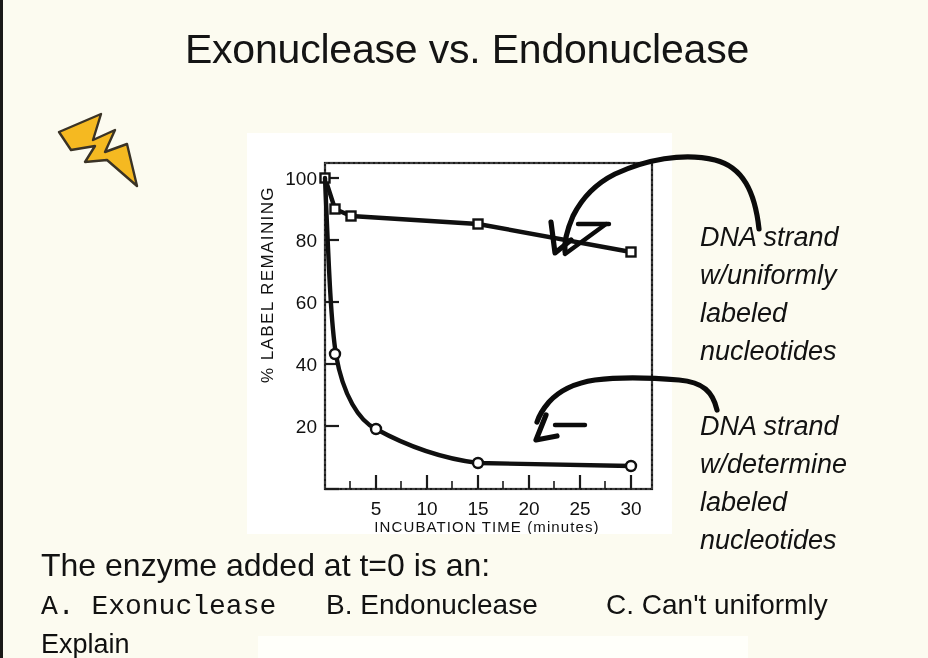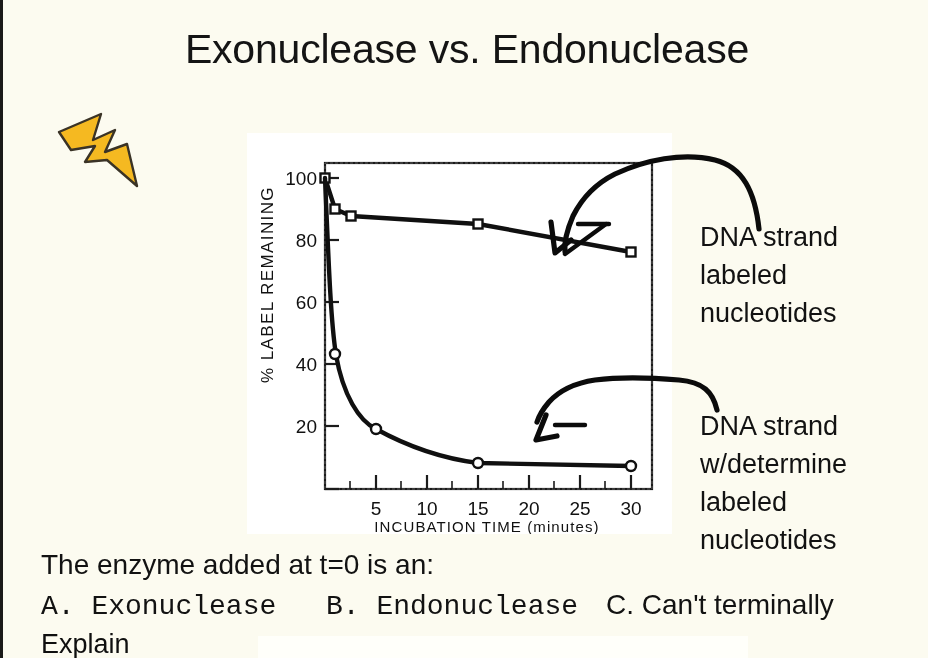--- a/index.html
+++ b/index.html
@@ -66,51 +66,51 @@
   .callout {
     position: absolute;
     font-size: 27px;
     line-height: 38px;
     color: #121212;
     font-family: "Liberation Sans", sans-serif;
     white-space: nowrap;
   }
   #callout-uniform { left: 697px; top: 218px; }
   #callout-terminal { left: 697px; top: 407px; }
-  .callout span { display: block; }
+  .callout span { display: block; font-style: italic; }
   
   #arrows {
     position: absolute;
     left: 0;
     top: 0;
     pointer-events: none;
   }
   
   #question-block {
     position: absolute;
     left: 38px;
     top: 548px;
     width: 880px;
   }
   #question-prompt {
-    font-size: 28px;
+    font-size: 32px;
     line-height: 34px;
     color: #121212;
     white-space: nowrap;
   }
   #choices-row {
     margin-top: 6px;
     font-size: 28px;
     line-height: 34px;
     color: #121212;
     white-space: nowrap;
   }
   #choices-row .choice { display: inline-block; }
   #choice-a { width: 285px; font-family: Liberation Mono, monospace; }
-  #choice-b { width: 280px; font-family: Liberation Mono, monospace; }
+  #choice-b { width: 280px; }
   #choice-c { }
   #explain-line {
     margin-top: 4px;
     font-size: 27px;
     line-height: 33px;
     font-weight: normal;
     color: #0f0f0f;
     white-space: nowrap;
   }
 </style>
@@ -220,32 +220,33 @@
     <g>
       <path d="M 714,410 C 710,392 700,382 676,380 C 640,377 608,378 592,380
                C 572,383 556,391 546,402 C 540,409 536,416 534,422" fill="none" stroke="#0b0b0b" stroke-width="5.2" stroke-linecap="round"></path>
       <path d="M 543,415 L 533,440 L 554,436" fill="none" stroke="#0b0b0b" stroke-width="5.2" stroke-linecap="round" stroke-linejoin="round"></path>
       <path d="M 552,425 L 582,425" fill="none" stroke="#0b0b0b" stroke-width="4.4" stroke-linecap="round"></path>
     </g>
   </svg>
 
   <div class="callout" id="callout-uniform">
     <span>DNA strand</span>
+    <span>w/uniformly</span>
     <span>labeled</span>
     <span>nucleotides</span>
   </div>
 
   <div class="callout" id="callout-terminal">
     <span>DNA strand</span>
     <span>w/determine</span>
     <span>labeled</span>
     <span>nucleotides</span>
   </div>
 
   <div id="question-block">
     <div id="question-prompt">The enzyme added at t=0 is an:</div>
     <div id="choices-row">
-      <span class="choice" id="choice-a">A.  Exonuclease</span><span class="choice" id="choice-b">B. Endonuclease</span><span class="choice" id="choice-c">C. Can't terminally</span>
+      <span class="choice" id="choice-a">A.  Exonuclease</span><span class="choice" id="choice-b">B. Endonuclease</span><span class="choice" id="choice-c">C. Can't uniformly</span>
     </div>
     <div id="explain-line">Explain</div>
   </div>
 
 </div>
 
 </body></html>

